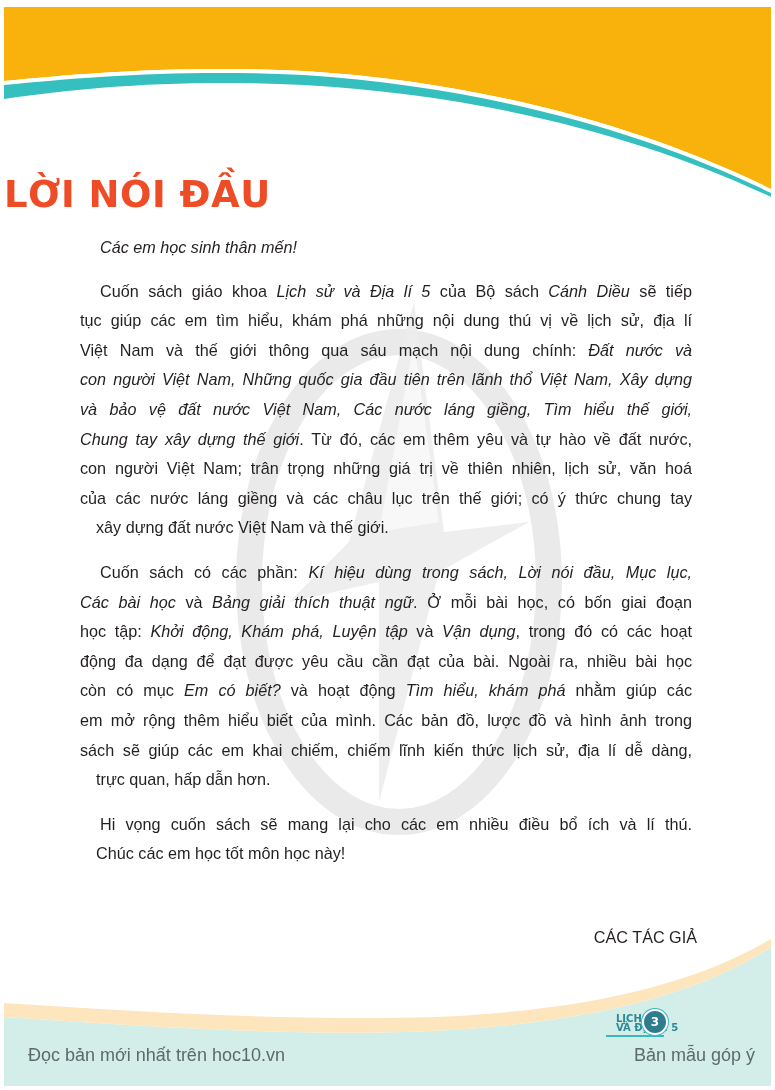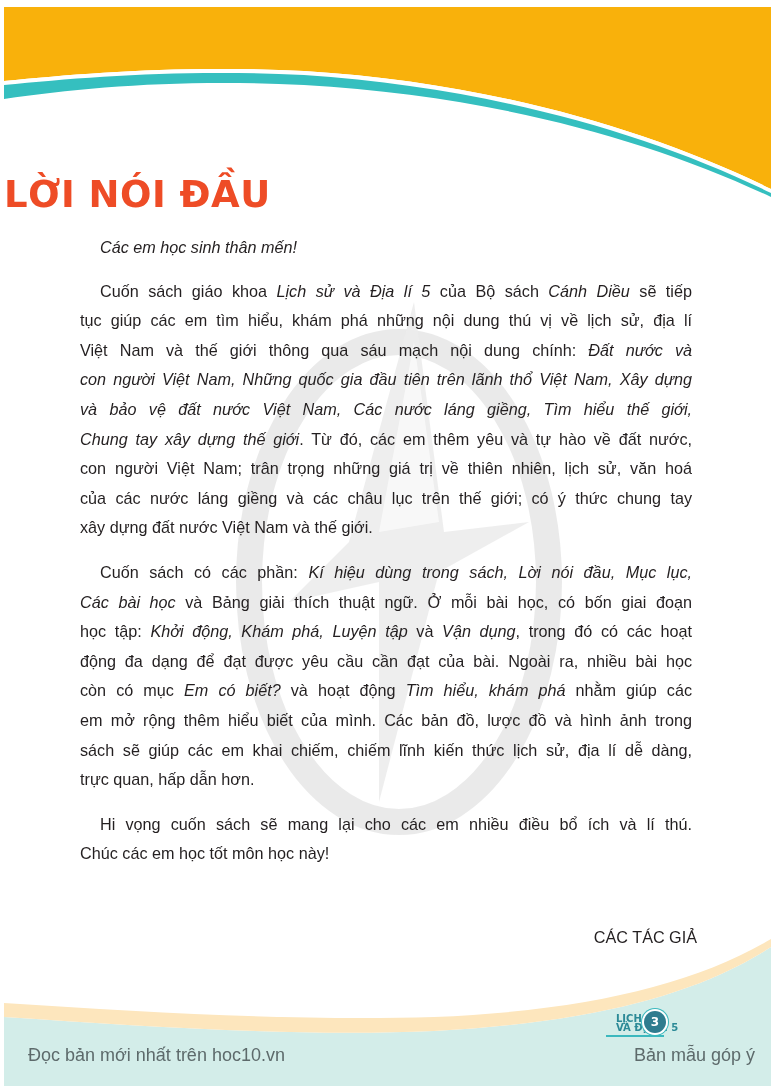--- a/index.html
+++ b/index.html
@@ -10,21 +10,21 @@
   .watermark { position: absolute; left: 225px; top: 275px; width: 340px; height: 560px; }
   .title { position: absolute; left: 0; width: 767px; top: 166px; 
            font-family: "DejaVu Sans", sans-serif; font-weight: bold; font-size: 37px;
            color: #ee4c26; letter-spacing: 0.5px; }
   .text-block { position: absolute; left: 76px; width: 612px; top: 226px;
                 font-size: 16.2px; line-height: 29.6px; }
   .text-block p { margin: 0 0 15px 0; text-align: justify; text-indent: 20px; }
   .text-block p.greeting { text-indent: 20px; font-style: italic; margin-bottom: 14px; }
   .text-block p.tight { margin-bottom: 0; }
   .line { display: block; text-align: justify; text-align-last: justify; }
-  .line.last { text-align-last: left; }
+  .line.last { text-align-last: left; margin-left: 16px; }
   .line.indent { padding-left: 20px; }
   .signature { position: absolute; right: 74px; top: 887px; font-size: 16.2px; margin-top: 34px; }
   .footer-left { position: absolute; left: 24px; top: 1038px; font-size: 18px; color: #5d6a6b; }
   .footer-right { position: absolute; right: 16px; top: 1038px; font-size: 18px; color: #5d6a6b; }
   .brand { position: absolute; left: 600px; top: 1004px; width: 90px; height: 30px; }
   .brand-text { position: absolute; left: 12px; top: 3px; font-family: "DejaVu Sans", sans-serif;
                 font-weight: bold; font-size: 10px; line-height: 9px; color: #2c8a97; }
   .brand-line { position: absolute; left: 2px; top: 24px; width: 58px; height: 2px; background: #3bb8be; }
   .page-num { position: absolute; left: 40px; top: 0px; width: 22px; height: 22px; border-radius: 50%;
               background: #2f7c8f; color: #fff; font-family: "DejaVu Sans", sans-serif;
@@ -71,21 +71,21 @@
         <span class="line"><span>Việt Nam và thế giới thông qua sáu mạch nội dung chính: </span><span style="font-style: italic;">Đất nước và</span></span>
         <span class="line"><span style="font-style: italic;">con người Việt Nam, Những quốc gia đầu tiên trên lãnh thổ Việt Nam, Xây dựng</span></span>
         <span class="line"><span style="font-style: italic;">và bảo vệ đất nước Việt Nam, Các nước láng giềng, Tìm hiểu thế giới,</span></span>
         <span class="line"><span style="font-style: italic;">Chung tay xây dựng thế giới</span><span>. Từ đó, các em thêm yêu và tự hào về đất nước,</span></span>
         <span class="line"><span>con người Việt Nam; trân trọng những giá trị về thiên nhiên, lịch sử, văn hoá</span></span>
         <span class="line"><span>của các nước láng giềng và các châu lục trên thế giới; có ý thức chung tay</span></span>
         <span class="line last"><span>xây dựng đất nước Việt Nam và thế giới.</span></span>
       </p>
     <p style="text-indent: 0px;">
         <span class="line indent"><span>Cuốn sách có các phần: </span><span style="font-style: italic;">Kí hiệu dùng trong sách, Lời nói đầu, Mục lục,</span></span>
-        <span class="line"><span style="font-style: italic;">Các bài học</span><span> và </span><span style="">Bảng giải thích thuật ngữ</span><span>. Ở mỗi bài học, có bốn giai đoạn</span></span>
+        <span class="line"><span style="font-style: italic;">Các bài học</span><span> và </span><span style="font-style: italic;">Bảng giải thích thuật ngữ</span><span>. Ở mỗi bài học, có bốn giai đoạn</span></span>
         <span class="line"><span>học tập: </span><span style="font-style: italic;">Khởi động, Khám phá, Luyện tập</span><span> và </span><span style="font-style: italic;">Vận dụng</span><span>, trong đó có các hoạt</span></span>
         <span class="line"><span>động đa dạng để đạt được yêu cầu cần đạt của bài. Ngoài ra, nhiều bài học</span></span>
         <span class="line"><span>còn có mục </span><span style="font-style: italic;">Em có biết?</span><span> và hoạt động </span><span style="font-style: italic;">Tìm hiểu, khám phá</span><span> nhằm giúp các</span></span>
         <span class="line"><span>em mở rộng thêm hiểu biết của mình. Các bản đồ, lược đồ và hình ảnh trong</span></span>
         <span class="line"><span>sách sẽ giúp các em khai chiếm, chiếm lĩnh kiến thức lịch sử, địa lí dễ dàng,</span></span>
         <span class="line last"><span>trực quan, hấp dẫn hơn.</span></span>
       </p>
     <p class="tight" style="text-indent: 0px;">
         <span class="line indent"><span>Hi vọng cuốn sách sẽ mang lại cho các em nhiều điều bổ ích và lí thú.</span></span>
         <span class="line last"><span>Chúc các em học tốt môn học này!</span></span>

